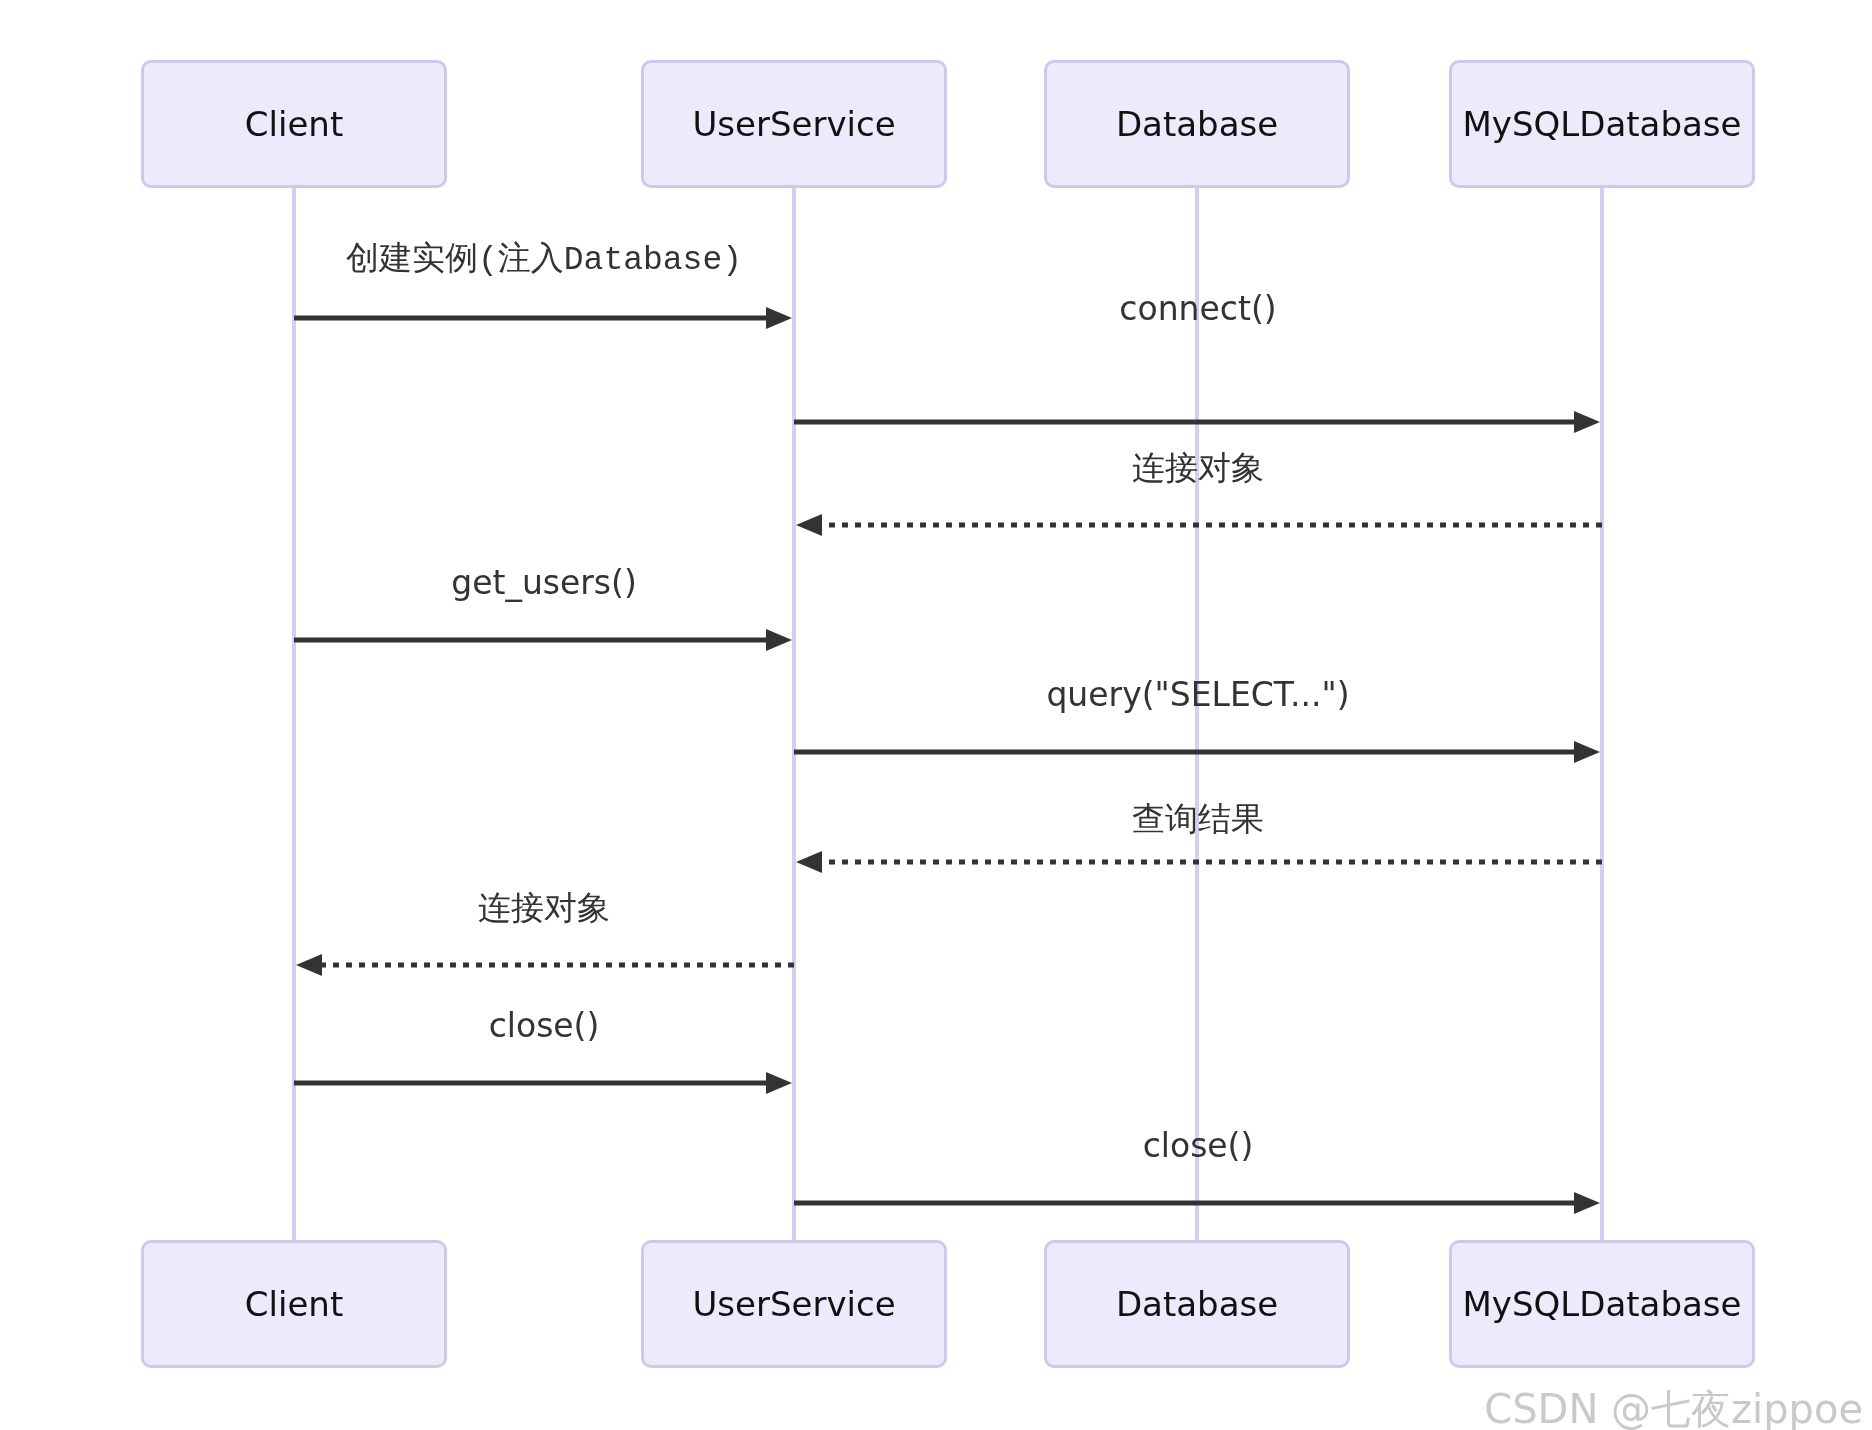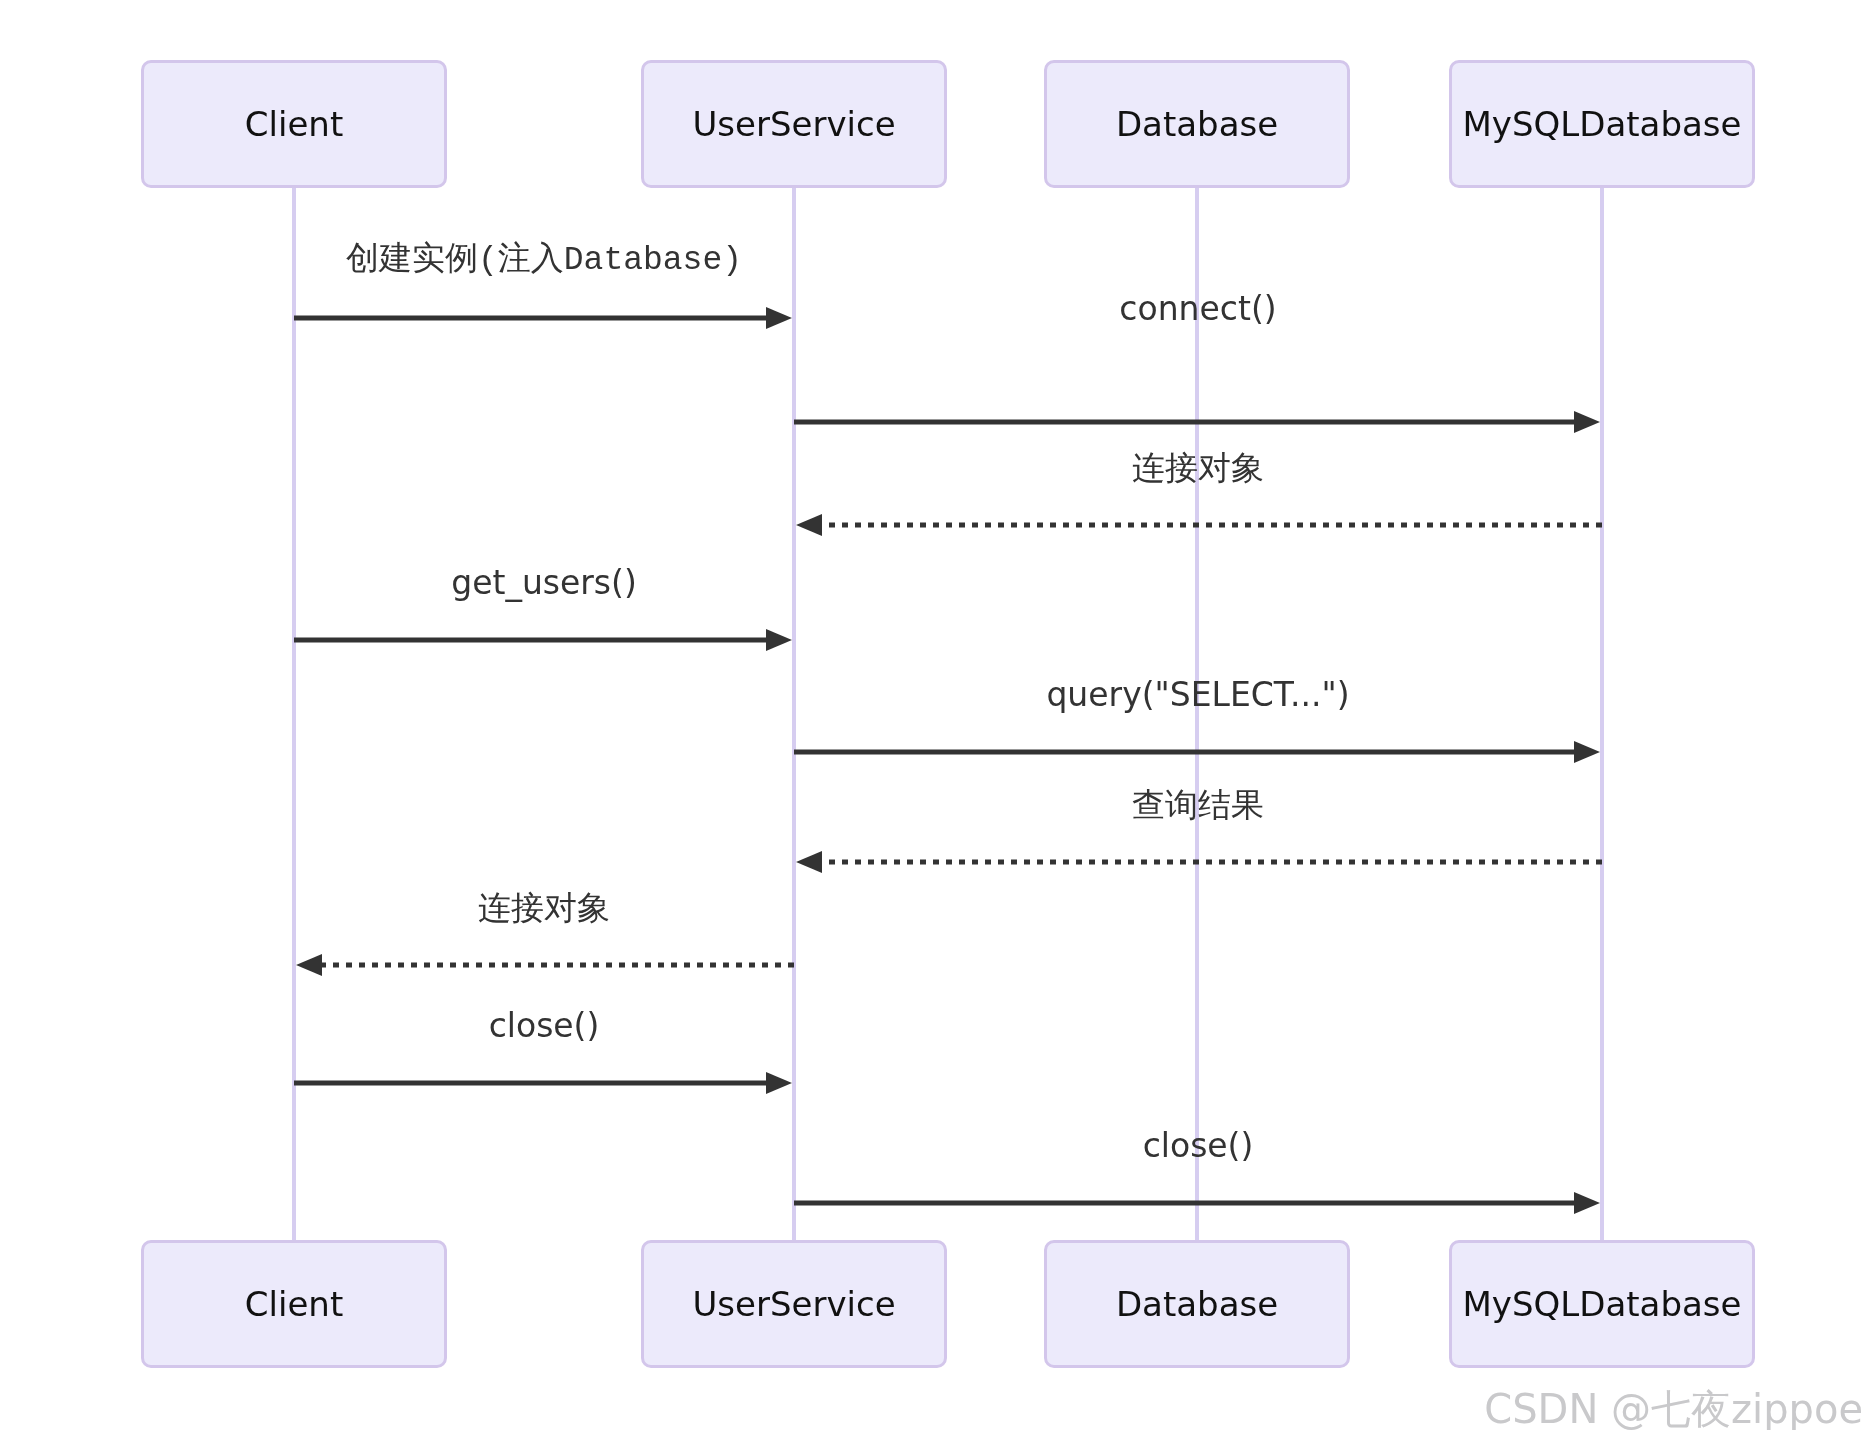--- a/index.html
+++ b/index.html
@@ -116,19 +116,19 @@
       <polygon points="792,1083 766,1072 766,1094" fill="#333333"></polygon>
       <line x1="794" y1="1203" x2="1578" y2="1203" stroke="#333333" stroke-width="5"></line>
       <polygon points="1600,1203 1574,1192 1574,1214" fill="#333333"></polygon>
     </svg>
   <div id="labels">
       <div class="msg-label" style="left: 544px; bottom: 1150px; font-family: Liberation Mono, monospace;">创建实例(注入Database)</div>
       <div class="msg-label" style="left: 1198px; bottom: 1102px;">connect()</div>
       <div class="msg-label" style="left: 1198px; bottom: 943px;">连接对象</div>
       <div class="msg-label" style="left: 544px; bottom: 828px; text-align: center;">get_users()</div>
       <div class="msg-label" style="left: 1198px; bottom: 716px;">query("SELECT...")</div>
-      <div class="msg-label" style="left: 1198px; bottom: 606px;">查询结果</div>
+      <div class="msg-label" style="left: 1198px; bottom: 592px;">查询结果</div>
       <div class="msg-label" style="left: 544px; bottom: 503px;">连接对象</div>
       <div class="msg-label" style="left: 544px; bottom: 385px;">close()</div>
       <div class="msg-label" style="left: 1198px; bottom: 265px;">close()</div>
     </div>
   <div id="watermark">CSDN @七夜zippoe</div>
 </div>
 
 </body></html>

